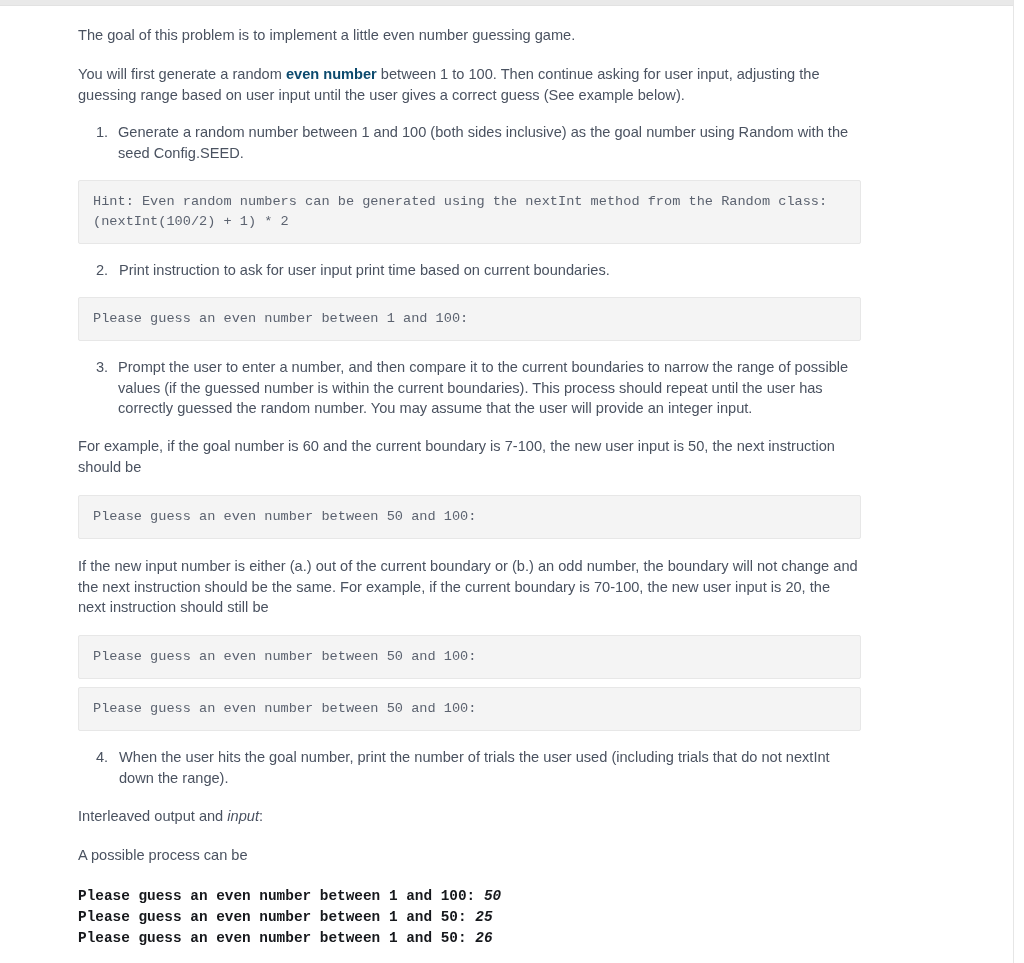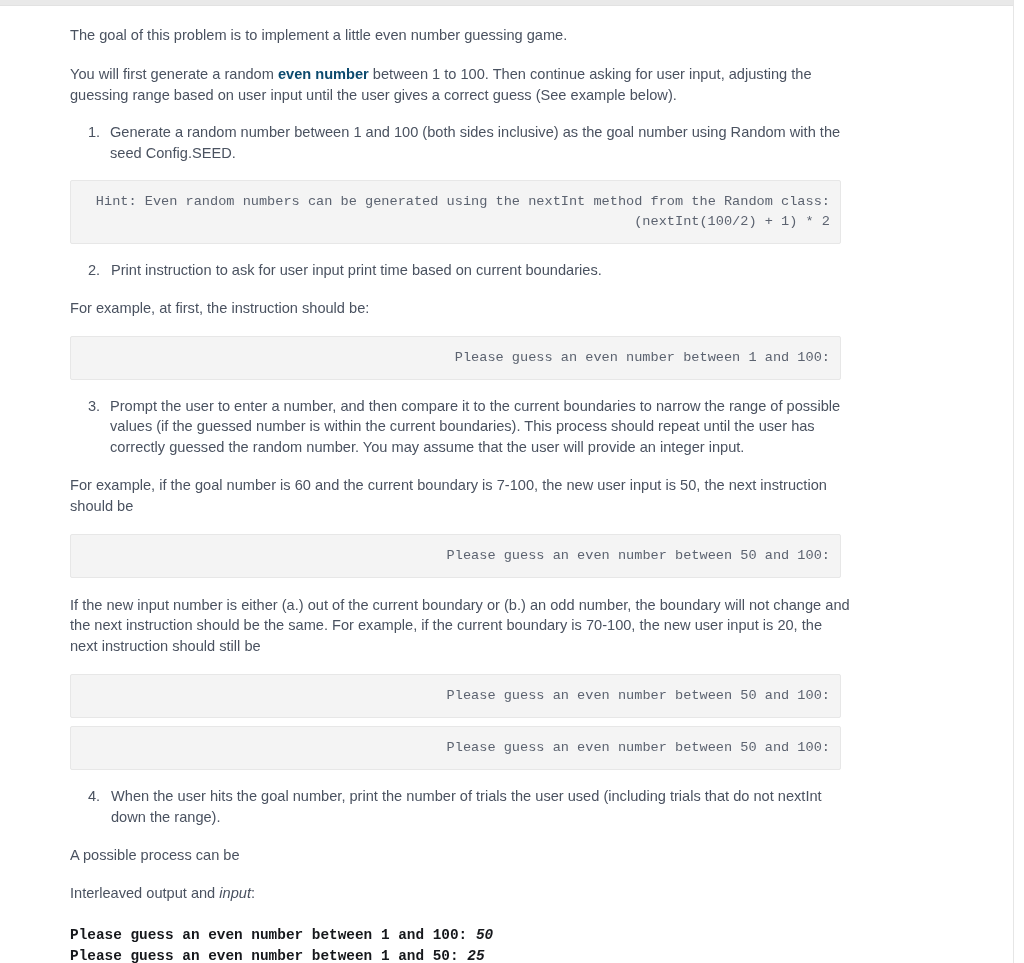--- a/index.html
+++ b/index.html
@@ -31,21 +31,21 @@
     top: 0; right: 0;
     width: 10px;
     height: 963px;
     background: #ffffff;
     border-left: 1px solid #e6e6e6;
   }
 
   .page {
     position: absolute;
     top: 6px;
-    left: 8px;
+    left: 16px;
     width: 902px;
     height: 957px;
     background: #ffffff;
     overflow: hidden;
   }
 
   .content {
     padding: 10px 57px 0 62px;
   }
 
@@ -77,29 +77,28 @@
     left: 18px;
     top: 8px;
     color: #4a5260;
   }
   li.step.wide { padding-left: 41px; }
 
   pre.code {
     background: #f4f4f4;
     border: 1px solid #e7e7e7;
     border-radius: 2px;
-    margin: 8px 12px 8px 0;
+    margin: 8px 0 8px 0;
     padding: 11px 10px 11px 14px;
     font-family: "Liberation Mono", "DejaVu Sans Mono", monospace;
     font-size: 13.6px;
     line-height: 20px;
     color: #5c6370;
     white-space: pre;
     overflow: hidden;
-    text-align: right;
   }
 
   pre.session {
     background: #ffffff;
     border: none;
     margin: 12px 0 10px 0;
     padding: 0;
     font-family: "Liberation Mono", "DejaVu Sans Mono", monospace;
     font-size: 14.4px;
     line-height: 21px;
@@ -128,21 +127,20 @@
       <li class="step"><span class="num">1.</span><span>Generate a random number between 1 and 100 (both sides inclusive) as the goal number using Random with the seed Config.SEED.</span></li>
     </ol>
 
     <pre class="code">Hint: Even random numbers can be generated using the nextInt method from the Random class:
 (nextInt(100/2) + 1) * 2</pre>
 
     <ol class="steps">
       <li class="step wide"><span class="num">2.</span><span>Print instruction to ask for user input print time based on current boundaries.</span></li>
     </ol>
 
-    <p class="para">For example, at first, the instruction should be:</p>
 
     <pre class="code">Please guess an even number between 1 and 100:</pre>
 
     <ol class="steps">
       <li class="step"><span class="num">3.</span><span>Prompt the user to enter a number, and then compare it to the current boundaries to narrow the range of possible values (if the guessed number is within the current boundaries). This process should repeat until the user has correctly guessed the random number. You may assume that the user will provide an integer input.</span></li>
     </ol>
 
     <p class="para">For example, if the goal number is 60 and the current boundary is 7-100, the new user input is 50, the next instruction should be</p>
 
     <pre class="code">Please guess an even number between 50 and 100:</pre>
@@ -151,23 +149,23 @@
 
     <pre class="code">Please guess an even number between 50 and 100:</pre>
 
 
     <pre class="code">Please guess an even number between 50 and 100:</pre>
 
     <ol class="steps">
       <li class="step wide"><span class="num">4.</span><span>When the user hits the goal number, print the number of trials the user used (including trials that do not nextInt down the range).</span></li>
     </ol>
 
+    <p class="para"><span>Interleaved output and </span><i>input</i><span>:</span></p>
+
     <p class="para">A possible process can be</p>
-
-    <p class="para"><span>Interleaved output and </span><i>input</i><span>:</span></p>
 
     <pre class="session" id="session-transcript"><span>Please guess an even number between 1 and 100: </span><span class="inp">50</span>
 <span>Please guess an even number between 1 and 50: </span><span class="inp">25</span>
 <span>Please guess an even number between 1 and 50: </span><span class="inp">26</span>
 
 
 </pre>
 
   </div>
 </div>

